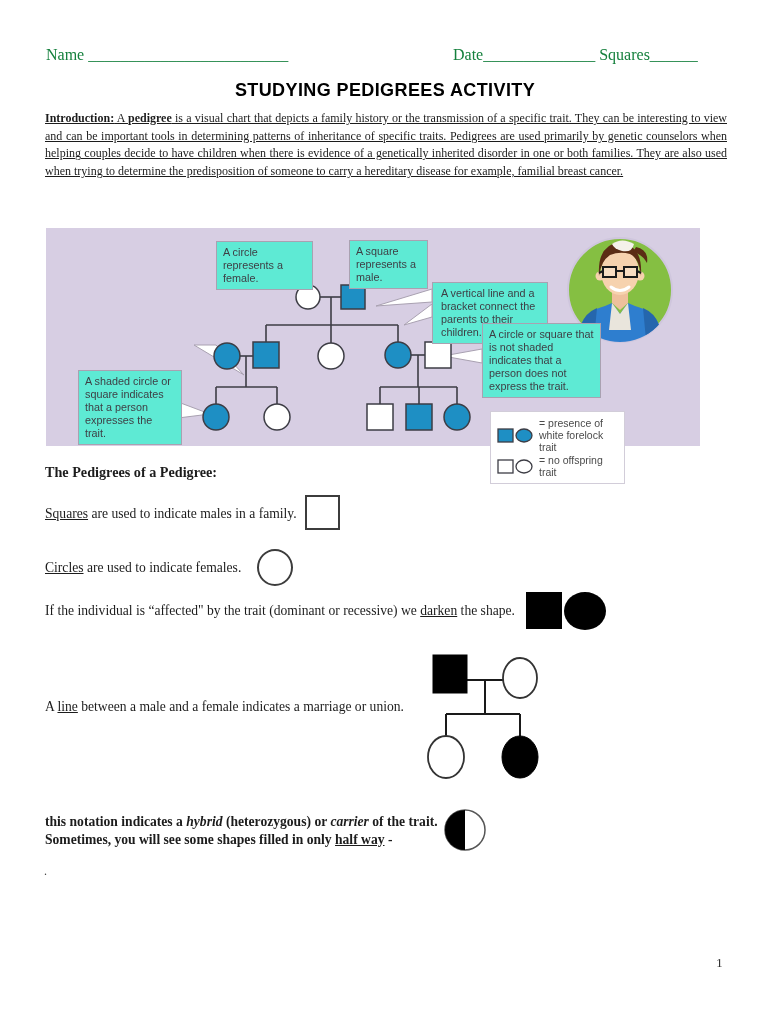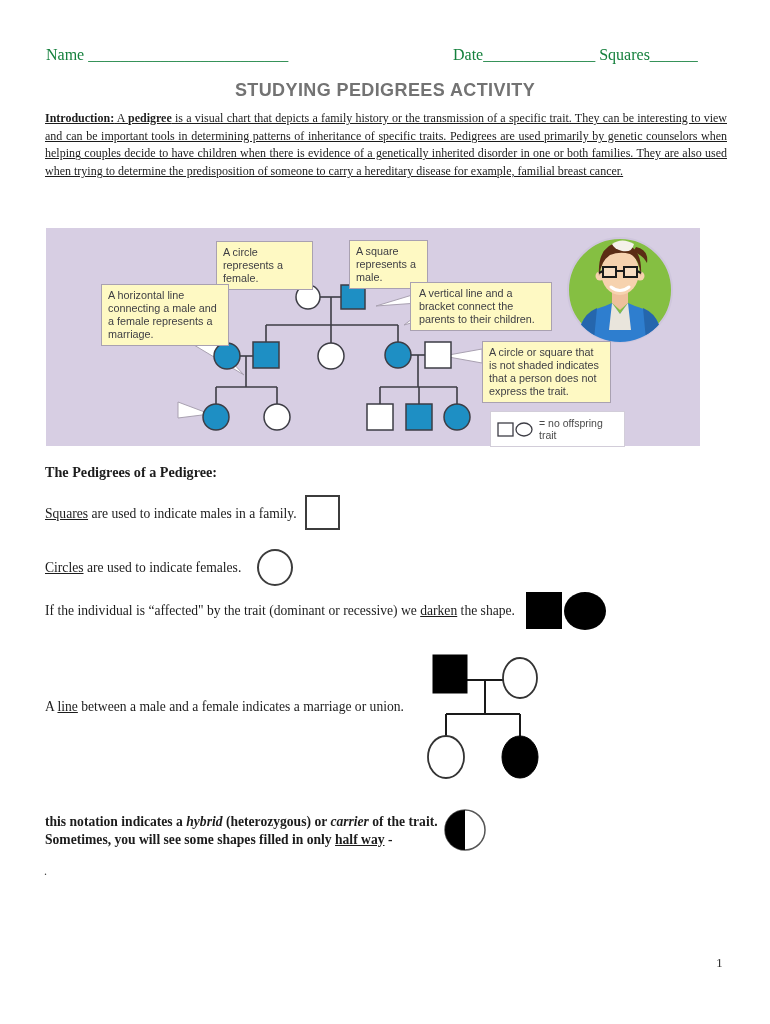--- a/index.html
+++ b/index.html
@@ -5,29 +5,29 @@
   html,body { margin:0; padding:0; background:#e8e8e8; }
   .page {
     position:relative; width:770px; height:1024px; margin:0 auto;
     background:#ffffff; overflow:hidden;
     font-family:"Liberation Serif", serif; color:#1c1c1c;
   }
   .abs { position:absolute; }
   .hdr { font-size:16px; white-space:nowrap; color:#15803d; }
   .title {
     font-family:"Liberation Sans", sans-serif; font-size:18px; font-weight:600;
-    letter-spacing:.4px; color:#737373; width:770px; text-align:center;
+    letter-spacing:.4px; color:#000000; width:770px; text-align:center;
   }
   .intro { font-size:12px; line-height:17.7px; text-align:justify; width:682px;text-decoration:underline; }
   .b { font-weight:bold; }
   .i { font-style:italic; }
   .ul { text-decoration:underline; }
   .panel { background:var(--panel-bg,#d7cee3); }
   .callout {
-    position:absolute; background:#fef9c3; border:1px solid #a9a1b1;
+    position:absolute; background:#5eead4; border:1px solid #a9a1b1;
     color:#3e3e44; font-family:"Liberation Sans", sans-serif;
     font-size:10.8px; line-height:13px; padding:4px 6px; box-sizing:border-box;
   }
   .legend-box {
     position:absolute; background:#ffffff; border:1px solid #d2cdd9;
     padding:4px 6px; box-sizing:border-box;
     font-family:"Liberation Sans", sans-serif; font-size:10.5px; line-height:12px; color:#4b4b4b;
   }
   .legend-row { display:flex; align-items:center; margin:1px 0; }
   .legend-row svg { flex:0 0 auto; margin-right:4px; }
@@ -132,25 +132,32 @@
           <line x1="570" y1="43" x2="578" y2="43" stroke="#1b1b1b" stroke-width="2"></line>
           <line x1="557" y1="43" x2="553" y2="45" stroke="#1b1b1b" stroke-width="2"></line>
           <line x1="591" y1="43" x2="595" y2="45" stroke="#1b1b1b" stroke-width="2"></line>
           <path d="M565,59 Q574,66 583,59" stroke="#ffffff" stroke-width="3" fill="none" stroke-linecap="round"></path>
         </g>
       </g>
     </svg>
 
     <div class="callout" style="left:170px; top:13px; width:97px;">A circle represents a female.</div>
     <div class="callout" style="left:303px; top:12px; width:79px;">A square represents a male.</div>
-    <div class="callout" style="left:55px; top:56px; width:128px;">A horizontal line connecting a male and a female represents a marriage.</div>
-    <div class="callout" style="left:364px; top:54px; width:142px;padding-left:8px;">A vertical line and a bracket connect the parents to their children.</div>
-    <div class="callout" style="left:436px; top:113px; width:129px;">A circle or square that is not shaded indicates that a person does not express the trait.</div>
+    <div class="callout" style="left:386px; top:54px; width:116px;padding-left:8px;">A vertical line and a bracket connect the parents to their children.</div>
+    <div class="callout" style="left:32px; top:142px; width:104px;">A shaded circle or square indicates that a person expresses the trait.</div>
+    <div class="callout" style="left:436px; top:95px; width:119px;">A circle or square that is not shaded indicates that a person does not express the trait.</div>
 
     <div class="legend-box" style="left:444px; top:183px; width:135px;">
+      <div class="legend-row">
+        <svg width="38" height="17">
+          <rect class="blue-shape" x="1" y="2" width="15" height="13" stroke="#3d3d45" stroke-width="1.3"></rect>
+          <ellipse class="blue-shape" cx="27" cy="8.5" rx="8" ry="6.5" stroke="#3d3d45" stroke-width="1.3"></ellipse>
+        </svg>
+        <span>= presence of white forelock trait</span>
+      </div>
       <div class="legend-row">
         <svg width="38" height="17">
           <rect x="1" y="2" width="15" height="13" fill="#ffffff" stroke="#3d3d45" stroke-width="1.3"></rect>
           <ellipse cx="27" cy="8.5" rx="8" ry="6.5" fill="#ffffff" stroke="#3d3d45" stroke-width="1.3"></ellipse>
         </svg>
         <span>= no offspring trait</span>
       </div>
     </div>
   </div>
 

